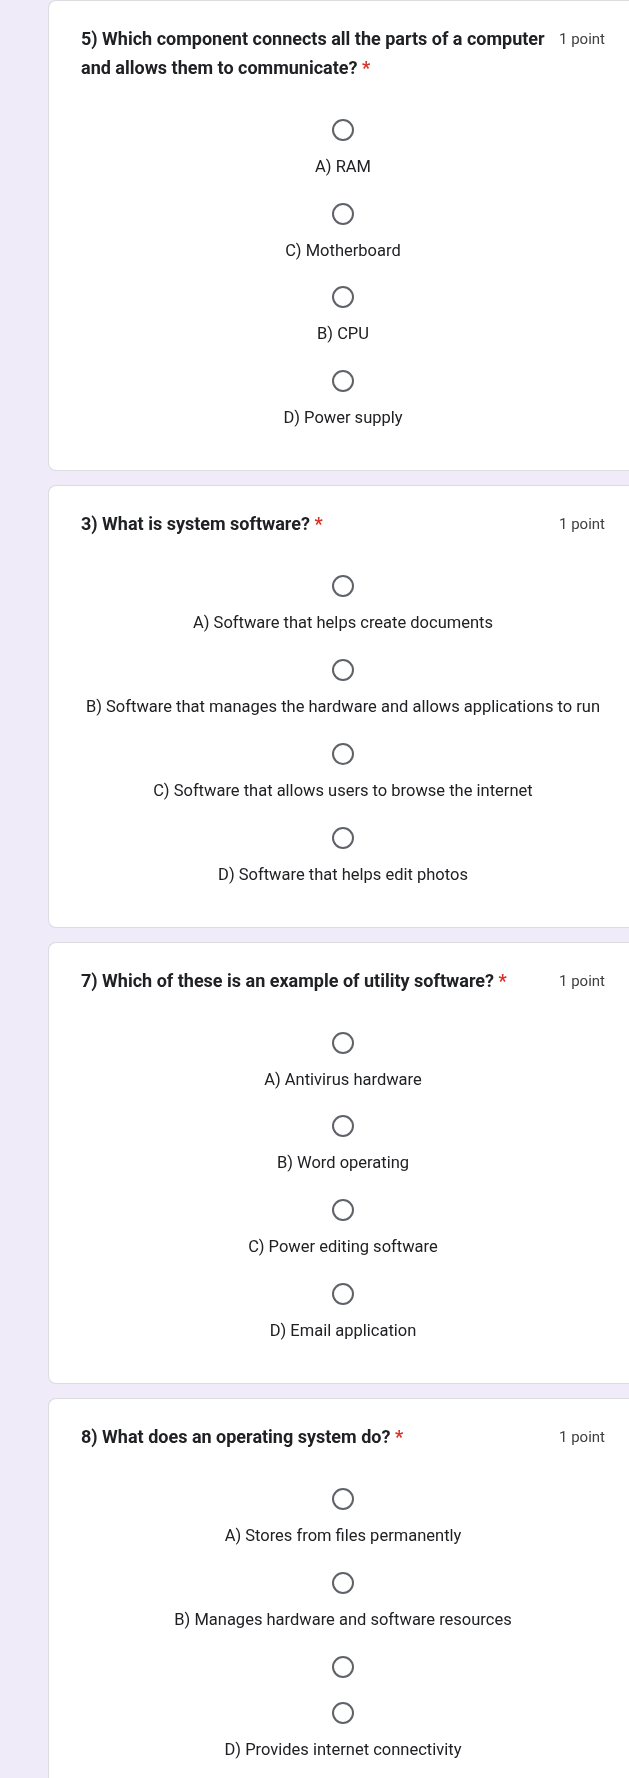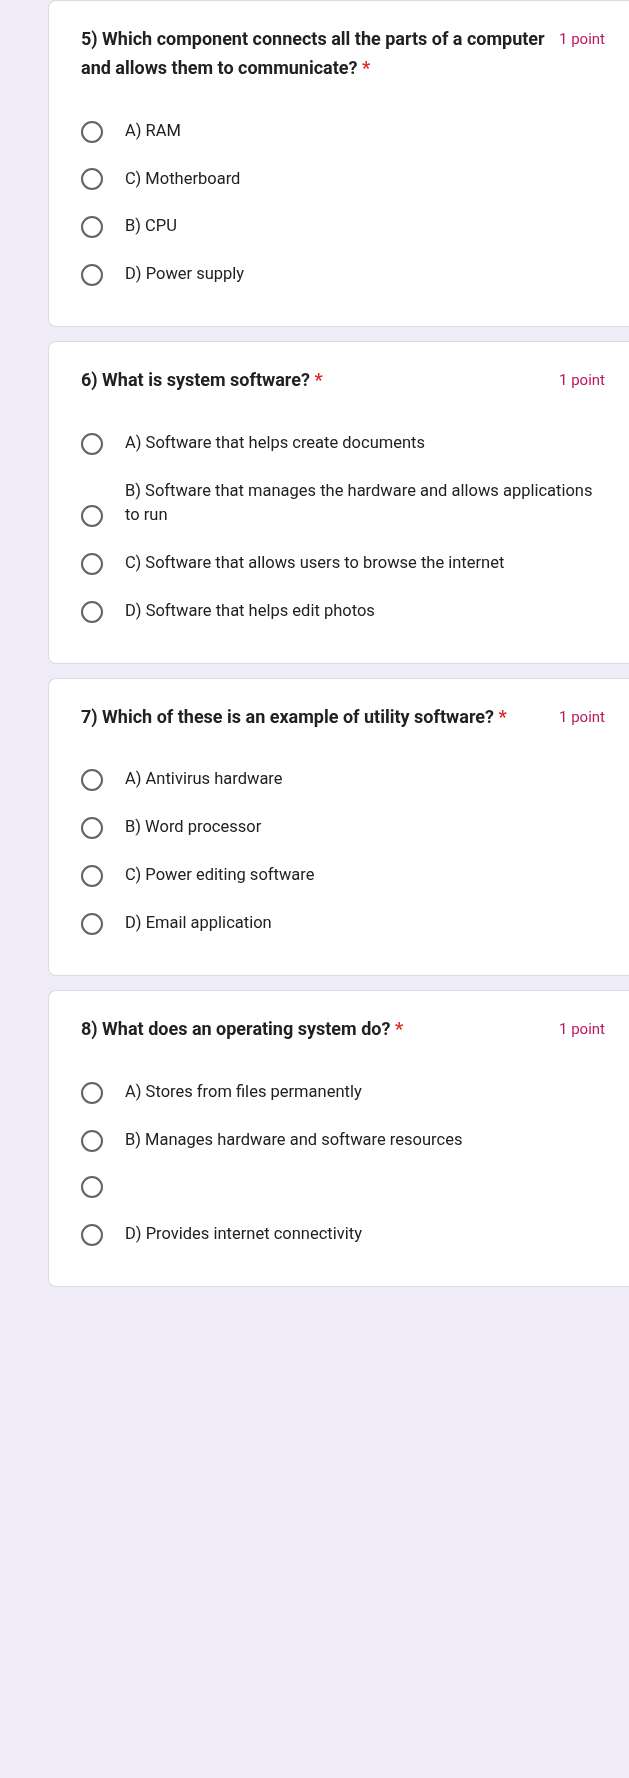--- a/index.html
+++ b/index.html
@@ -30,30 +30,31 @@
   .q-title {
     font-size: 18px;
     font-weight: 700;
     color: #202124;
     line-height: 1.6;
     flex: 1;
   }
   .required { color: #d93025; }
   .points {
     font-size: 15px;
-    color: #be185d;
+    color: #404040;
     white-space: nowrap;
     line-height: 1.6;
     padding-top: 2px;
   }
   .option {
     display: flex;
-    align-items: flex-end;
-    gap: 22px;
+    align-items: center;
+    gap: 14px;
     padding: 12px 0;
+    flex-direction: column;
   }
   .radio {
     width: 22px;
     height: 22px;
     border: 2.5px solid #5f6368;
     border-radius: 50%;
     flex-shrink: 0;
   }
   .opt-label {
     font-size: 16.5px;
@@ -86,21 +87,21 @@
     </div>
   <div class="option">
       <div class="radio"></div>
       <div class="opt-label">D) Power supply</div>
     </div>
 </div>
 
 <div class="card">
   <div class="q-header">
     <div class="q-title">
-      <span>6) What is system software?</span>
+      <span>3) What is system software?</span>
       <span class="required">*</span>
     </div>
     <div class="points">1 point</div>
   </div>
   <div class="option">
       <div class="radio"></div>
       <div class="opt-label">A) Software that helps create documents</div>
     </div>
   <div class="option">
       <div class="radio"></div>
@@ -123,21 +124,21 @@
       <span class="required">*</span>
     </div>
     <div class="points">1 point</div>
   </div>
   <div class="option">
       <div class="radio"></div>
       <div class="opt-label">A) Antivirus hardware</div>
     </div>
   <div class="option">
       <div class="radio"></div>
-      <div class="opt-label">B) Word processor</div>
+      <div class="opt-label">B) Word operating</div>
     </div>
   <div class="option">
       <div class="radio"></div>
       <div class="opt-label">C) Power editing software</div>
     </div>
   <div class="option">
       <div class="radio"></div>
       <div class="opt-label">D) Email application</div>
     </div>
 </div>

